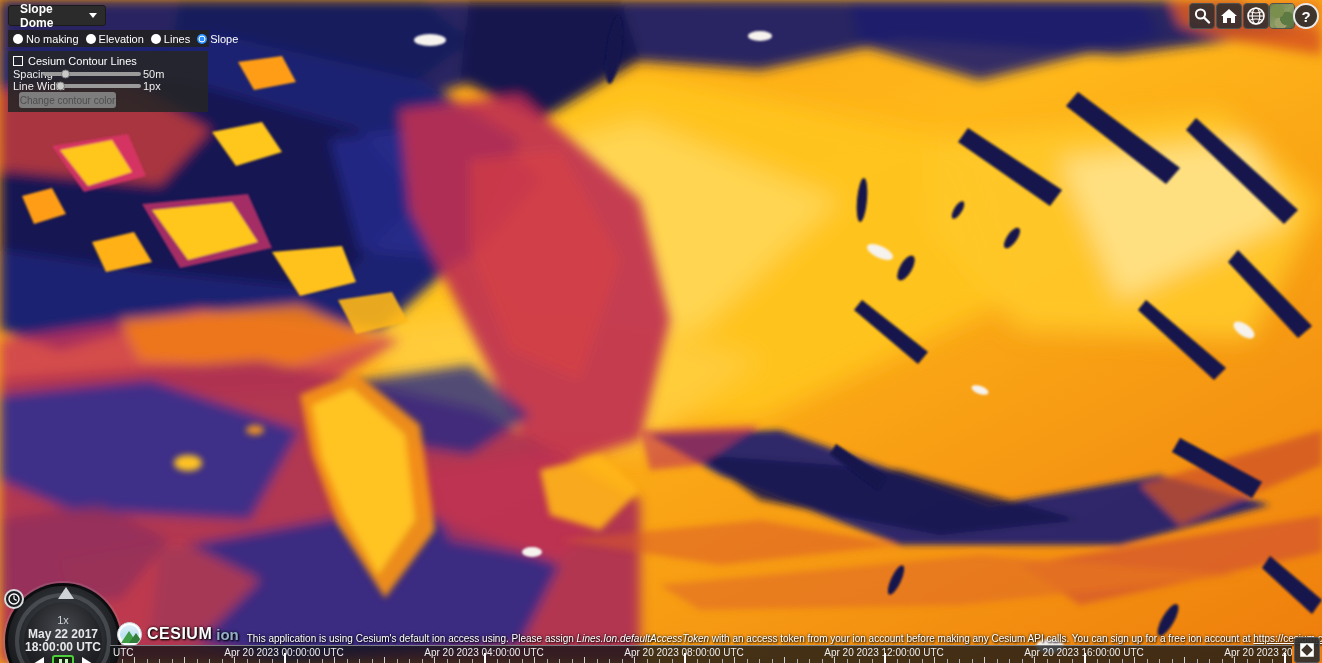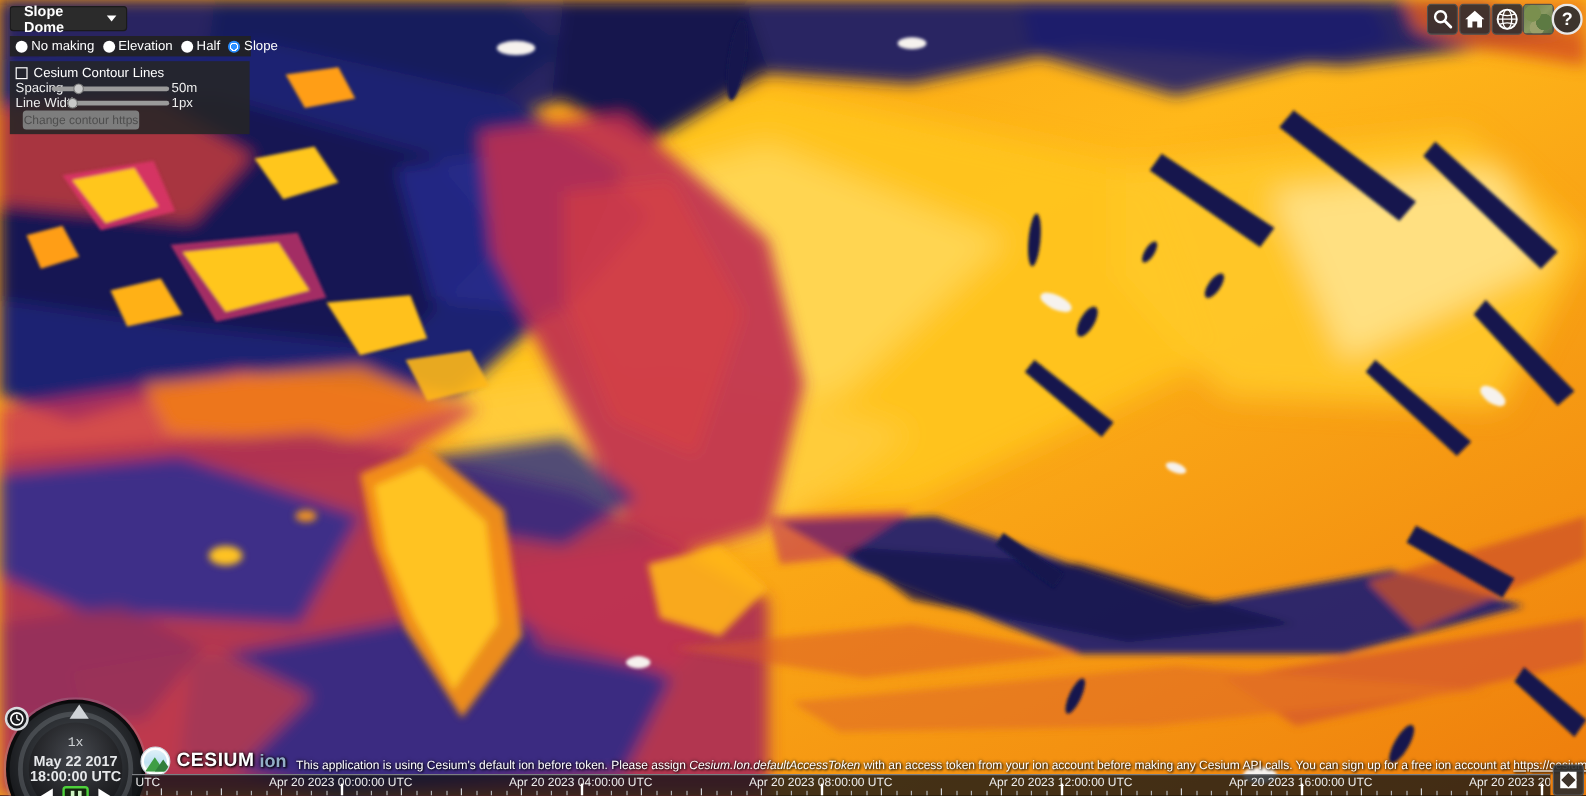--- a/index.html
+++ b/index.html
@@ -54,21 +54,21 @@
   .anim-dial { position:absolute; left:5px; top:583px; width:116px; height:116px; border-radius:50%;
     background:radial-gradient(circle at 50% 42%, #4a4e54 0%, #2b2e32 45%, #121316 78%);
     border:3px solid rgba(0,0,0,.6); box-shadow:0 0 0 2px rgba(160,165,170,.25); }
   .anim-ring { position:absolute; inset:7px; border-radius:50%; border:4px solid rgba(130,135,140,.35); }
   .anim-face { position:absolute; inset:16px; border-radius:50%;
     background:radial-gradient(circle at 50% 35%, #46494f 0%, #232427 55%, #101114 100%); }
   .anim-pointer { position:absolute; left:50px; top:1px; width:0; height:0;
     border-left:8px solid transparent; border-right:8px solid transparent;
     border-bottom:12px solid #cfd3d7; }
   .anim-text { position:absolute; width:100%; text-align:center; color:#e6e8ea; }
-  .anim-mult { top:28px; font-size:11px; color:#cfd2d5;font-family:Liberation Mono, monospace; }
+  .anim-mult { top:28px; font-size:11px; color:#cfd2d5; }
   .anim-date { top:41px; font-size:12px; font-weight:bold; }
   .anim-time { top:54px; font-size:12px; font-weight:bold; }
   .anim-controls { position:absolute; left:0; top:69px; width:100%; display:flex;
     justify-content:center; align-items:center; gap:8px; }
   .tri { width:0; height:0; cursor:pointer; }
   .tri.rev { border-top:7px solid transparent; border-bottom:7px solid transparent; border-right:11px solid #fff; }
   .tri.fwd { border-top:7px solid transparent; border-bottom:7px solid transparent; border-left:11px solid #fff; }
   .pause-btn { width:22px; height:17px; border:2px solid #4ed13c; border-radius:3px;
     background:#15240f; display:flex; align-items:center; justify-content:center; gap:3px; cursor:pointer; }
   .pause-btn i { display:block; width:3px; height:9px; background:#cdf3c2; }
@@ -229,21 +229,21 @@
     <span class="shade-opt">
       <span class="radio"></span>
       <span>No making</span>
     </span>
     <span class="shade-opt">
       <span class="radio"></span>
       <span>Elevation</span>
     </span>
     <span class="shade-opt">
       <span class="radio"></span>
-      <span>Half</span>
+      <span>Lines</span>
     </span>
     <span class="shade-opt">
       <span class="radio sel"></span>
       <span>Slope</span>
     </span>
   </div>
 
   <div class="contour-panel">
     <div class="cp-row1">
       <span class="checkbox"></span>
@@ -252,21 +252,21 @@
     <span class="cp-label" style="left:5px; top:17px;">Spacing</span>
     <div class="slider-track" style="left:35px; top:21px; width:98px;">
       <span class="slider-handle" style="left:18px;"></span>
     </div>
     <span class="cp-value" style="top:17px;">50m</span>
     <span class="cp-label" style="left:5px; top:29px;">Line Width</span>
     <div class="slider-track" style="left:48px; top:33px; width:85px;">
       <span class="slider-handle" style="left:0px;"></span>
     </div>
     <span class="cp-value" style="top:29px;">1px</span>
-    <button class="cp-button" disabled="">Change contour https</button>
+    <button class="cp-button" disabled="">Change contour color</button>
   </div>
 
   <div class="tool-btn" style="left:1189px;">
     <svg width="18" height="18" viewBox="0 0 18 18">
       <circle cx="7.5" cy="7" r="4.6" fill="none" stroke="#fff" stroke-width="2"></circle>
       <line x1="11" y1="10.5" x2="16" y2="15.5" stroke="#fff" stroke-width="2.4" stroke-linecap="round"></line>
     </svg>
   </div>
   <div class="tool-btn" style="left:1216px;">
     <svg width="18" height="18" viewBox="0 0 18 18">
@@ -315,21 +315,21 @@
 
   <div class="credit">
     <span class="ion-logo">
       <span class="sky"></span>
         <span class="mtn"></span>
         <span class="mtn2"></span>
     </span>
     <span class="brand">CESIUM</span>
     <span class="brand-ion">ion</span>
     <span class="credit-msg">
-      <span>This application is using Cesium's default ion before token. Please assign </span><span class="tok">Cesium.Ion.defaultAccessToken</span><span> with an access token from your ion account before making any Cesium API calls. You can sign up for a free ion account at </span><a>https://cesium.com</a>
+      <span>This application is using Cesium's default ion access using. Please assign </span><span class="tok">Lines.Ion.defaultAccessToken</span><span> with an access token from your ion account before making any Cesium API calls. You can sign up for a free ion account at </span><a>https://cesium.com</a>
     </span>
   </div>
 
   <div class="timeline">
     <span class="tl-label start">UTC</span>
     <span class="tl-label" style="left:174px;">Apr 20 2023 00:00:00 UTC</span>
     <span class="tl-label" style="left:374px;">Apr 20 2023 04:00:00 UTC</span>
     <span class="tl-label" style="left:574px;">Apr 20 2023 08:00:00 UTC</span>
     <span class="tl-label" style="left:774px;">Apr 20 2023 12:00:00 UTC</span>
     <span class="tl-label" style="left:974px;">Apr 20 2023 16:00:00 UTC</span>

